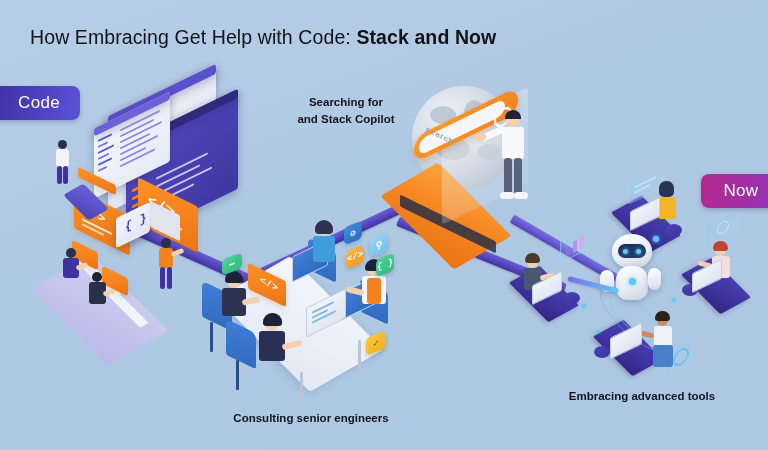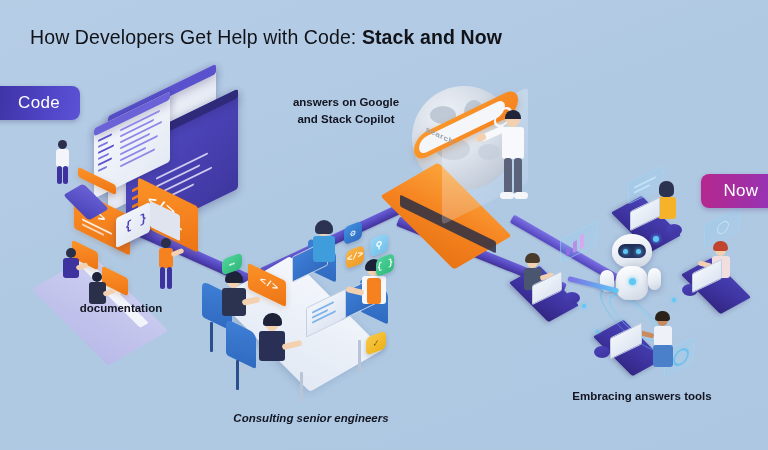--- a/index.html
+++ b/index.html
@@ -59,21 +59,21 @@
   .caption {
     position: absolute;
     font-size: 11.5px;
     font-weight: bold;
     color: #121420;
     line-height: 17px;
     text-align: center;
   }
   .cap-search { left: 272px; top: 94px; width: 148px; }
   .cap-docs   { left: 38px;  top: 300px; width: 166px; }
-  .cap-team   { left: 206px; top: 410px; width: 210px; font-style: italic; }
+  .cap-team   { left: 206px; top: 410px; width: 210px; }
   .cap-ai     { left: 528px; top: 388px; width: 228px; }
 
   
   .iso { position: absolute; }
   .beam {
     position: absolute;
     background: linear-gradient(180deg, #6a5fd6 0%, #5346bd 55%, #433399 100%);
     border-radius: 2px;
     transform-origin: left center;
     box-shadow: 0 1px 2px rgba(40,30,90,.2);
@@ -214,21 +214,21 @@
     transform: skewY(-26deg);
     border-radius: 3px;
   }
 </style>
 </head>
 <body>
 
 <div id="stage">
 
   <div class="title">
-    <span>How Developers Get Help with Code: </span><span class="strong">Stack and Now</span>
+    <span>How Embracing Get Help with Code: </span><span class="strong">Stack and Now</span>
   </div>
 
   <div class="beam" style="left:100px; top:208px; width:175px; height:11px; transform: rotate(24deg);"></div>
   <div class="beam" style="left:262px; top:268px; width:150px; height:10px; transform: rotate(-25deg);"></div>
   <div class="beam" style="left:398px; top:216px; width:180px; height:10px; transform: rotate(22deg);"></div>
   <div class="beam" style="left:512px; top:214px; width:120px; height:9px; transform: rotate(30deg); background:linear-gradient(180deg,#7b6fe4,#5346bd);"></div>
 
   <div class="iso" style="left:30px; top:80px; width:200px; height:230px;">
 
     <div class="win" style="left:78px; top:10px; width:108px; height:96px; background:linear-gradient(150deg,#eef1f8 0%,#dfe5f1 100%);"></div>
@@ -504,29 +504,28 @@
   </div>
 
   <div class="badge badge-then">
     <span>Code</span>
   </div>
   <div class="badge badge-now">
     <span>Now</span>
   </div>
 
   <div class="caption cap-search">
-    <div>answers on Google</div>
+    <div>Searching for</div>
     <div>and Stack Copilot</div>
   </div>
 
   <div class="caption cap-docs">
-    <div>documentation</div>
   </div>
 
   <div class="caption cap-team">
     <div>Consulting senior engineers</div>
   </div>
 
   <div class="caption cap-ai">
-    <div>Embracing answers tools</div>
+    <div>Embracing advanced tools</div>
   </div>
 
 </div>
 
 </body></html>

